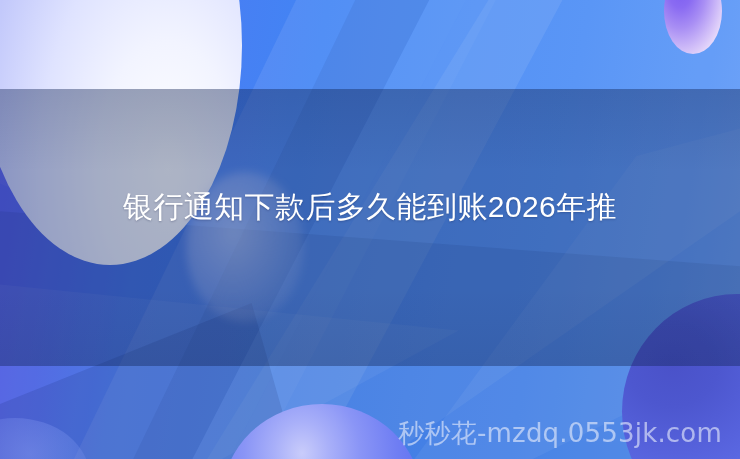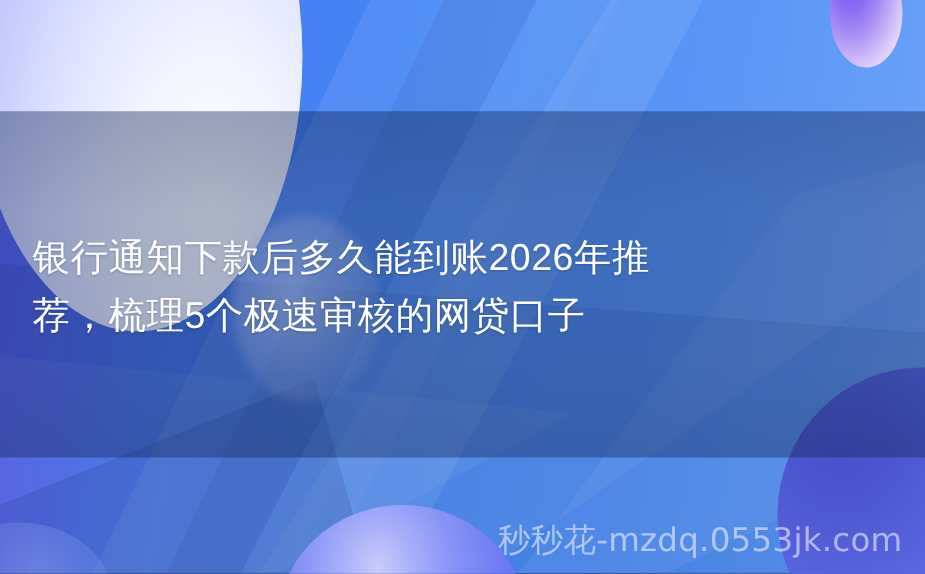--- a/index.html
+++ b/index.html
@@ -180,21 +180,21 @@
         rgba(18,30,74,0.00) 72%,
         rgba(18,30,74,0.07) 100%);
   }
 
   
   .title-block {
     position: absolute;
     left: 0;
     right: 0;
     top: 184px;
-    text-align: left;
+    text-align: center;
     padding: 0 26px;
     box-sizing: border-box;
   }
   .title-line {
     color: #ffffff;
     font-size: 30px;
     line-height: 46px;
     letter-spacing: 0.4px;
     font-weight: 400;
     white-space: nowrap;
@@ -238,18 +238,17 @@
   <div class="orb orb-main-echo"></div>
   <div class="orb orb-topright"></div>
   <div class="orb orb-bottomright"></div>
   <div class="orb orb-bottomcenter"></div>
   <div class="orb orb-bottomleft"></div>
 
   <div class="band-dark"></div>
 
   <div class="title-block">
     <div class="title-line">银行通知下款后多久能到账2026年推</div>
-    <div class="title-line">荐，梳理5个极速审核的网贷口子</div>
   </div>
 
   <div class="watermark">秒秒花-mzdq.0553jk.com</div>
 
 </div>
 
 </body></html>

